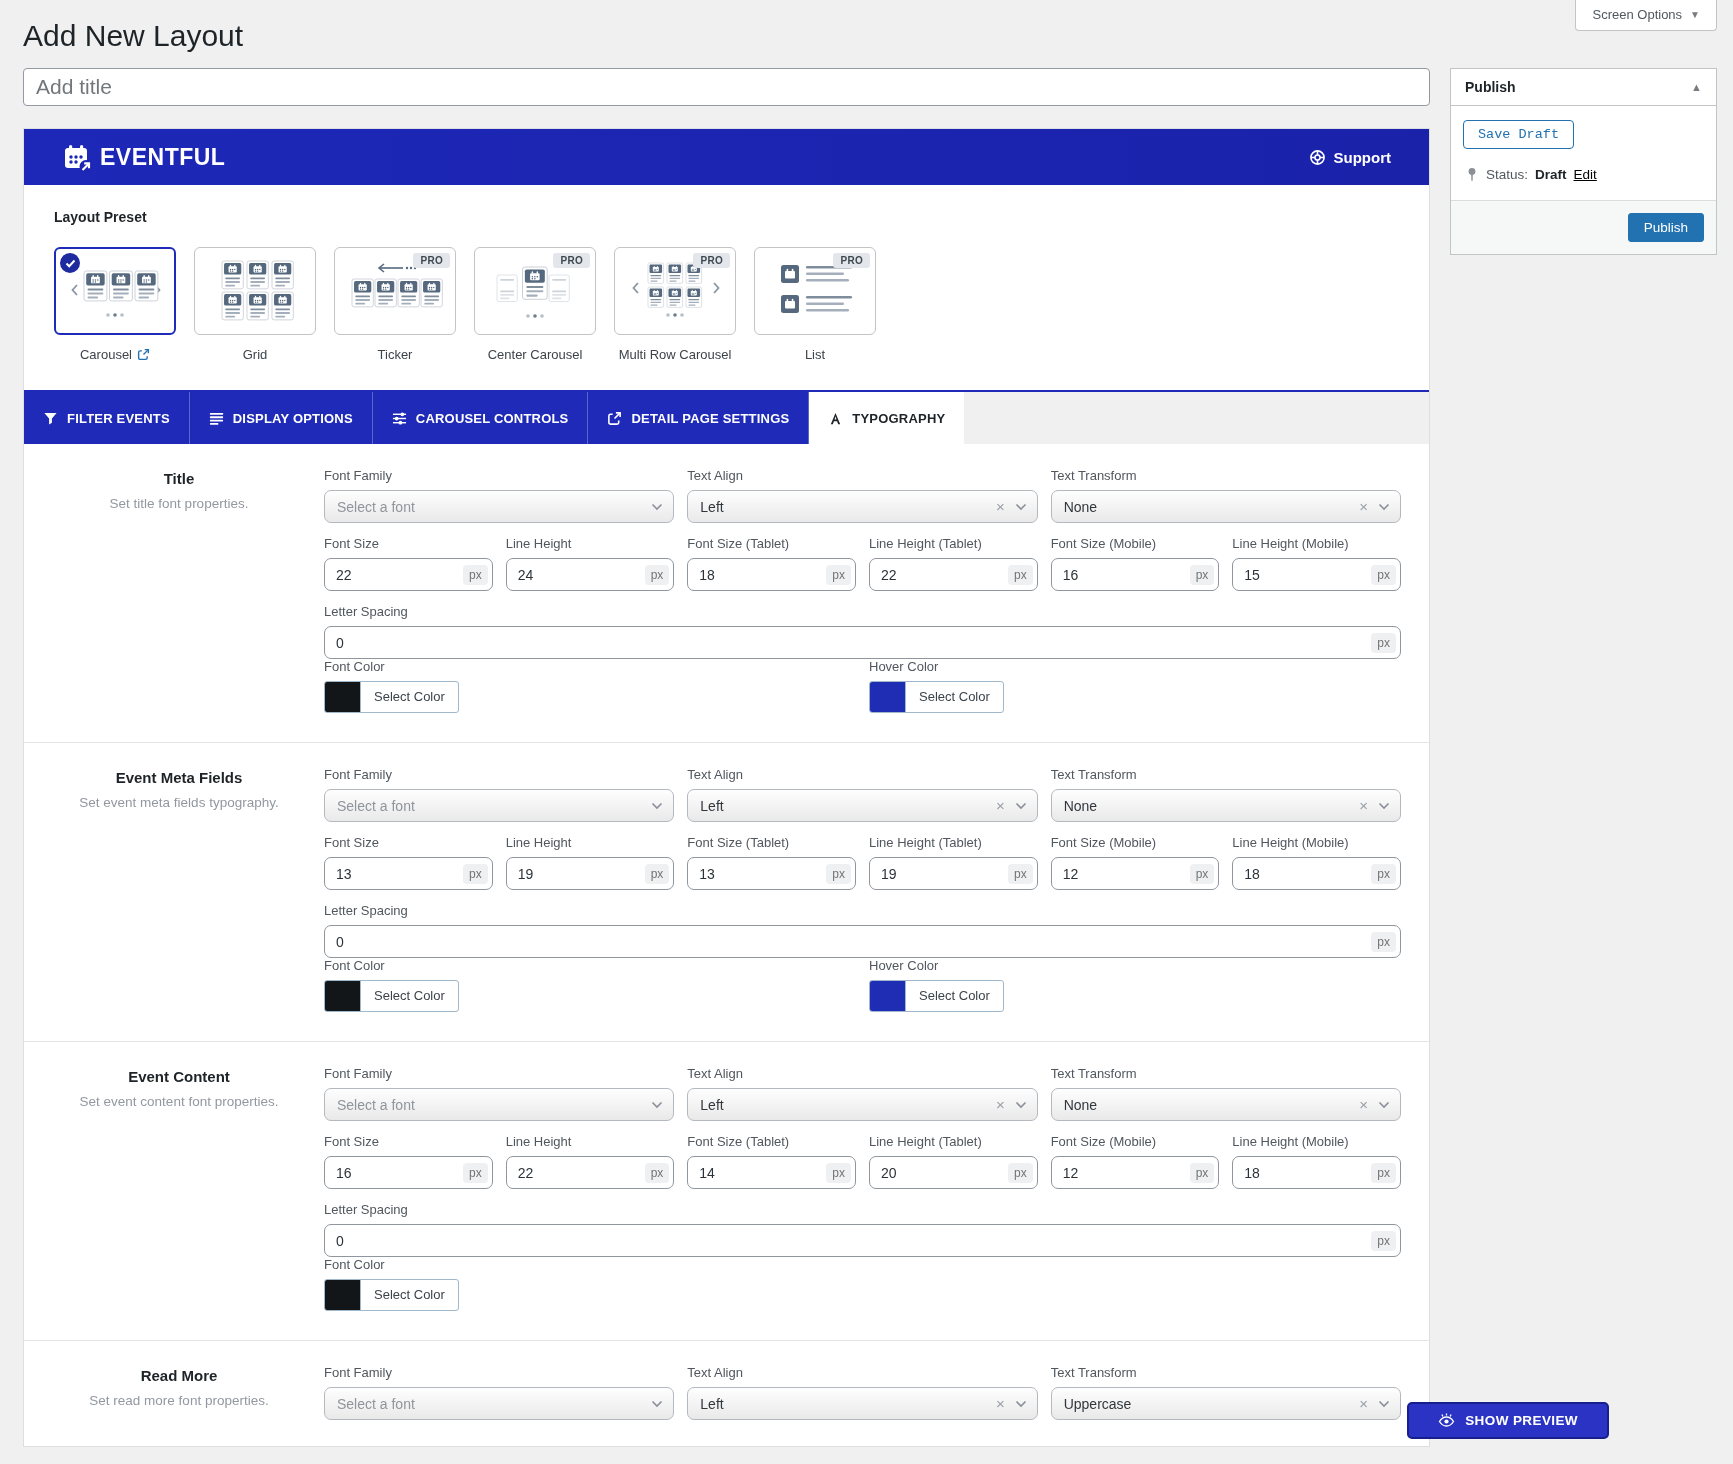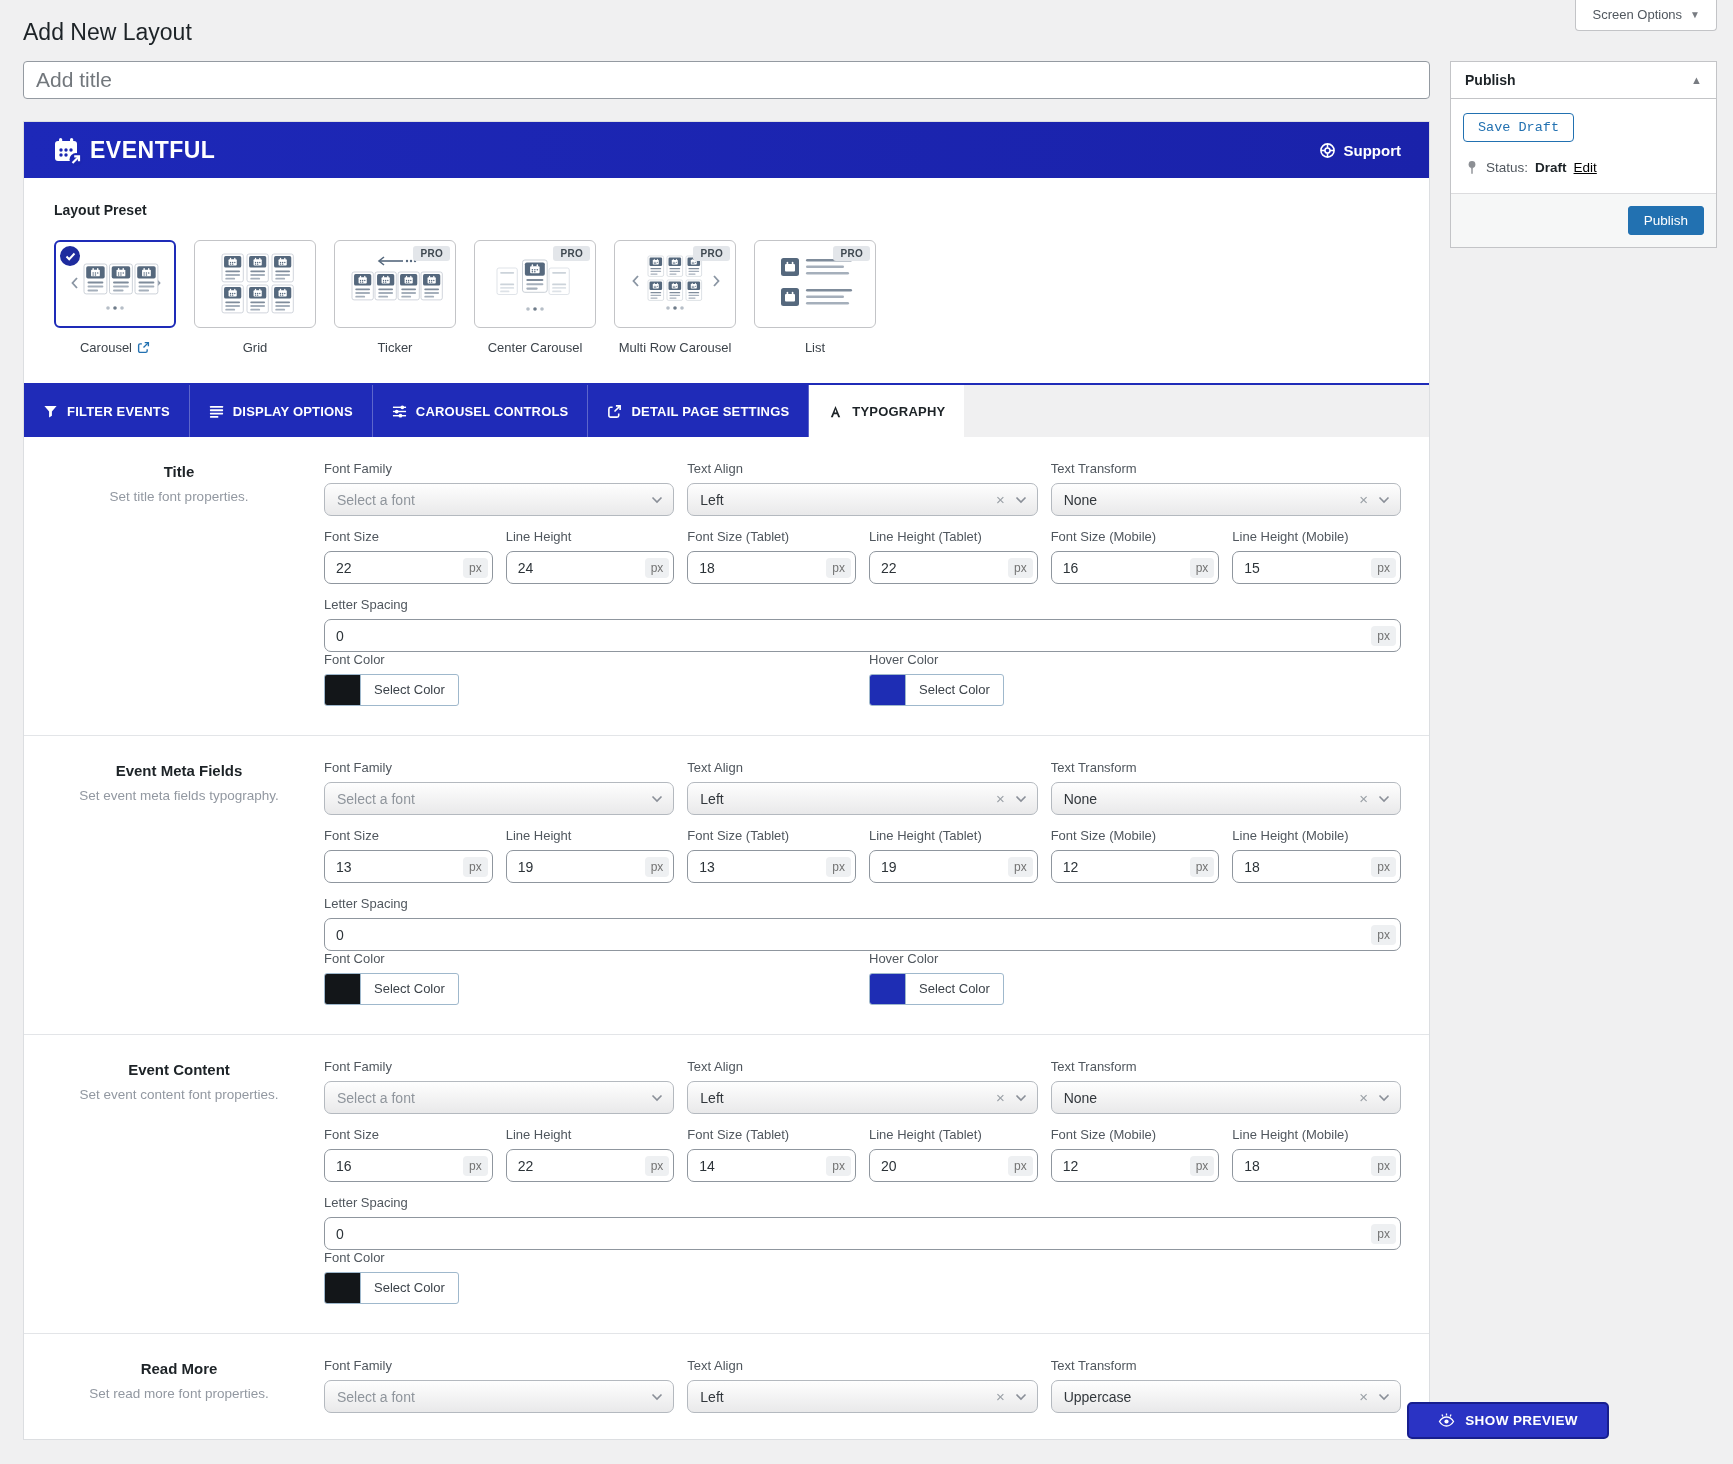--- a/index.html
+++ b/index.html
@@ -4,34 +4,34 @@
 <style>
   * { box-sizing: border-box; }
   body { margin:0; background:#f0f0f1; font-family:"Liberation Sans","DejaVu Sans",sans-serif; color:#1d2327; }
   .page { position:relative; width:1733px; min-height:1464px; padding:10px 16px 40px 23px; }
 
   .screen-options { position:absolute; top:0; right:16px; background:#fff; border:1px solid #c3c4c7; border-top:none;
     border-radius:0 0 4px 4px; padding:7px 16px 8px; font-size:13px; color:#50575e; display:flex; gap:8px; align-items:center;
     cursor:pointer; font-family:inherit; }
   .so-caret { font-size:10px; color:#787c82; }
 
-  .page-title { font-size:23px; font-weight:400; margin:9px 0 15px; color:#1d2327; }
+  .page-title { font-size:30px; font-weight:400; margin:9px 0 15px; color:#1d2327; }
 
   .content-row { display:flex; gap:20px; align-items:flex-start; }
   .main-col { flex:1; min-width:0; }
   .sidebar { width:267px; flex:none; }
 
   .title-input { width:100%; height:38px; border:1px solid #949aa1; border-radius:4px; padding:3px 12px;
     font-size:21px; color:#2c3338; background:#fff; font-family:inherit; }
   .title-input::placeholder { color:#72777c; }
 
   .panel { margin-top:22px; background:#fff; border:1px solid #dcdee1; }
 
   .banner { height:56px; background:linear-gradient(90deg,#1d28b8,#1a22aa); display:flex; justify-content:space-between;
-    align-items:center; padding:0 28px; }
+    align-items:center; padding:0 38px; }
   .brand { display:flex; align-items:center; gap:7px; color:#fff; font-size:23px; font-weight:700; letter-spacing:.5px; }
   .support { display:flex; gap:8px; color:#fff; font-size:15px; font-weight:700; cursor:pointer; align-items:center; }
 
   .preset-wrap { padding:24px 30px 28px; }
   .preset-heading { font-size:14px; font-weight:700; margin-bottom:22px; }
   .presets { display:flex; gap:18px; }
   .preset { width:122px; text-align:center; cursor:pointer; }
   .pcard { position:relative; height:88px; background:#fff; border:1px solid #c3c4c7; border-radius:6px;
     display:flex; align-items:center; justify-content:center; }
   .preset.selected .pcard { border:2px solid #1e2bb8; }

